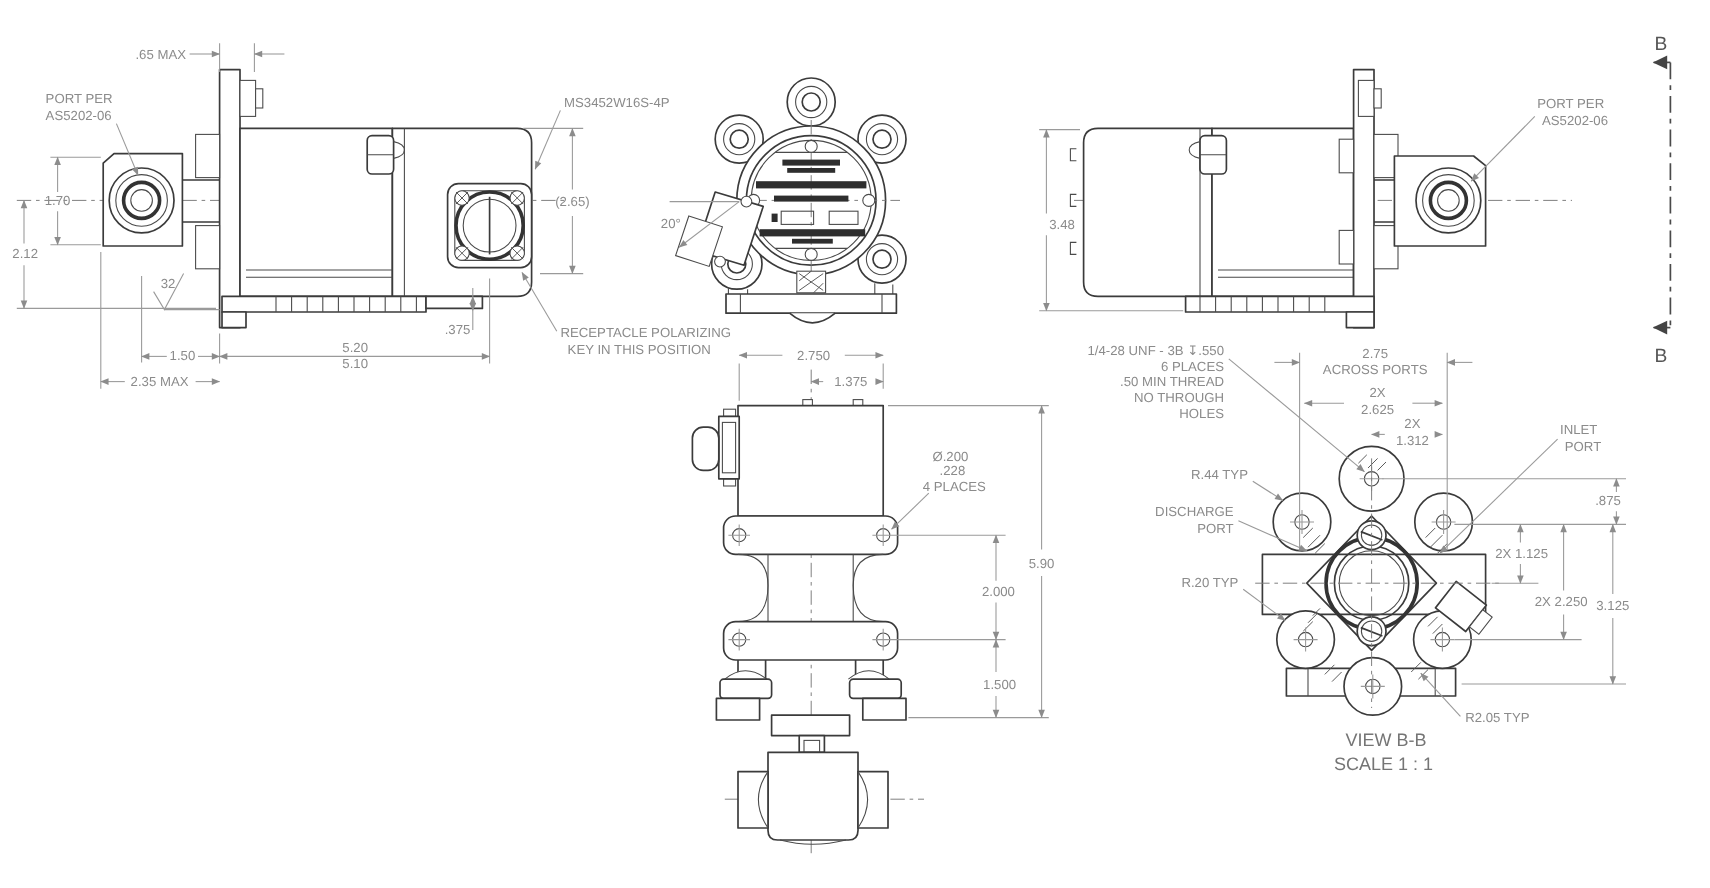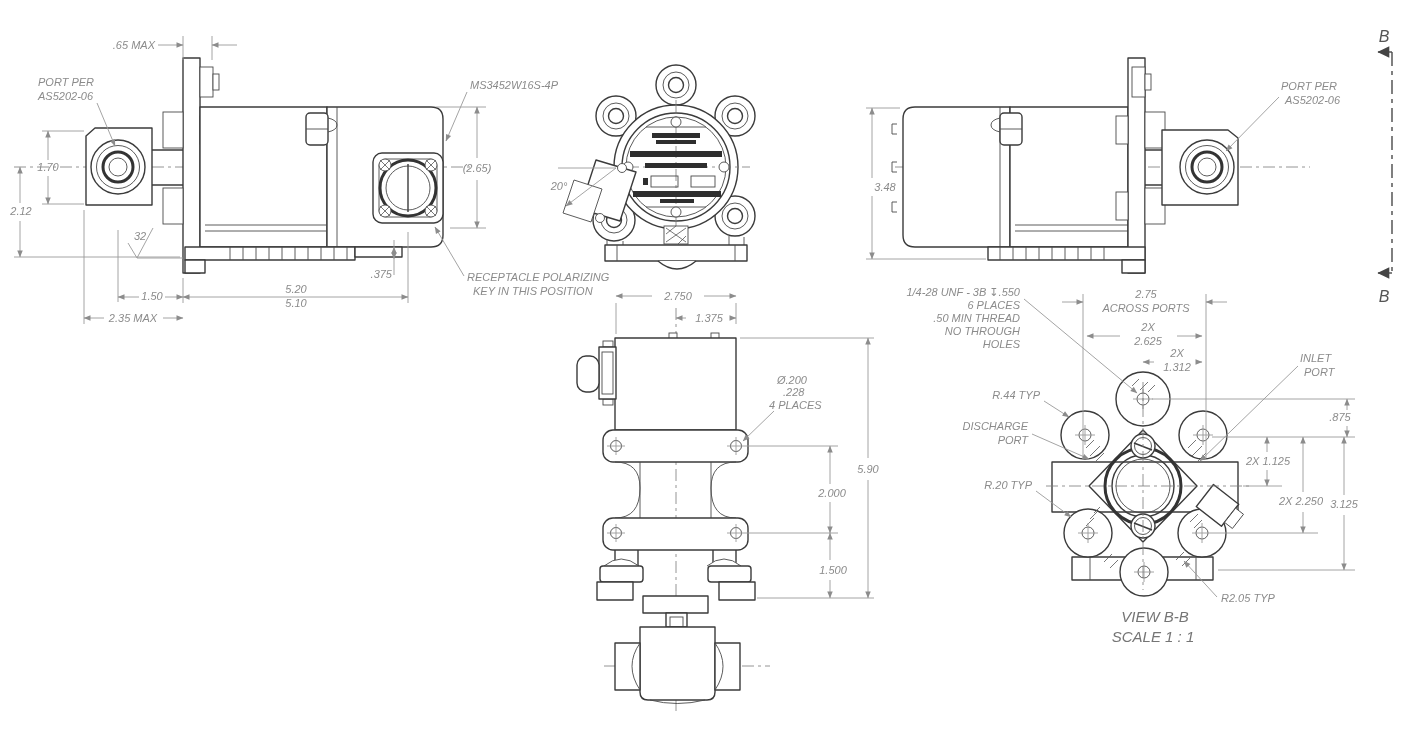--- a/index.html
+++ b/index.html
@@ -1,16 +1,16 @@
 <!DOCTYPE html>
 <html><head>
 <meta charset="utf-8">
 <style>
   html,body{margin:0;padding:0;background:#ffffff;}
-  .stage{width:1425px;height:740px;background:#fff;position:relative;overflow:hidden;font-style:italic;}
+  .stage{width:1425px;height:740px;background:#fff;position:relative;overflow:hidden;}
   svg{display:block;}
   text{font-family:"Liberation Sans","DejaVu Sans",sans-serif;fill:#8b8b8b;font-size:11px;}
   .ln{fill:none;stroke:#3b3b3b;stroke-width:1.4;stroke-linejoin:round;}
   .lnf{fill:#fff;stroke:#3b3b3b;stroke-width:1.4;stroke-linejoin:round;}
   .lnh{fill:none;stroke:#333;stroke-width:3;}
   .tn{fill:none;stroke:#4a4a4a;stroke-width:0.9;}
   .tnf{fill:#fff;stroke:#4a4a4a;stroke-width:0.9;}
   .drk{fill:#2e2e2e;stroke:none;}
   .dim{fill:none;stroke:#9a9a9a;stroke-width:0.9;}
   .cl{fill:none;stroke:#7a7a7a;stroke-width:0.8;stroke-dasharray:12 4 3 4;}

